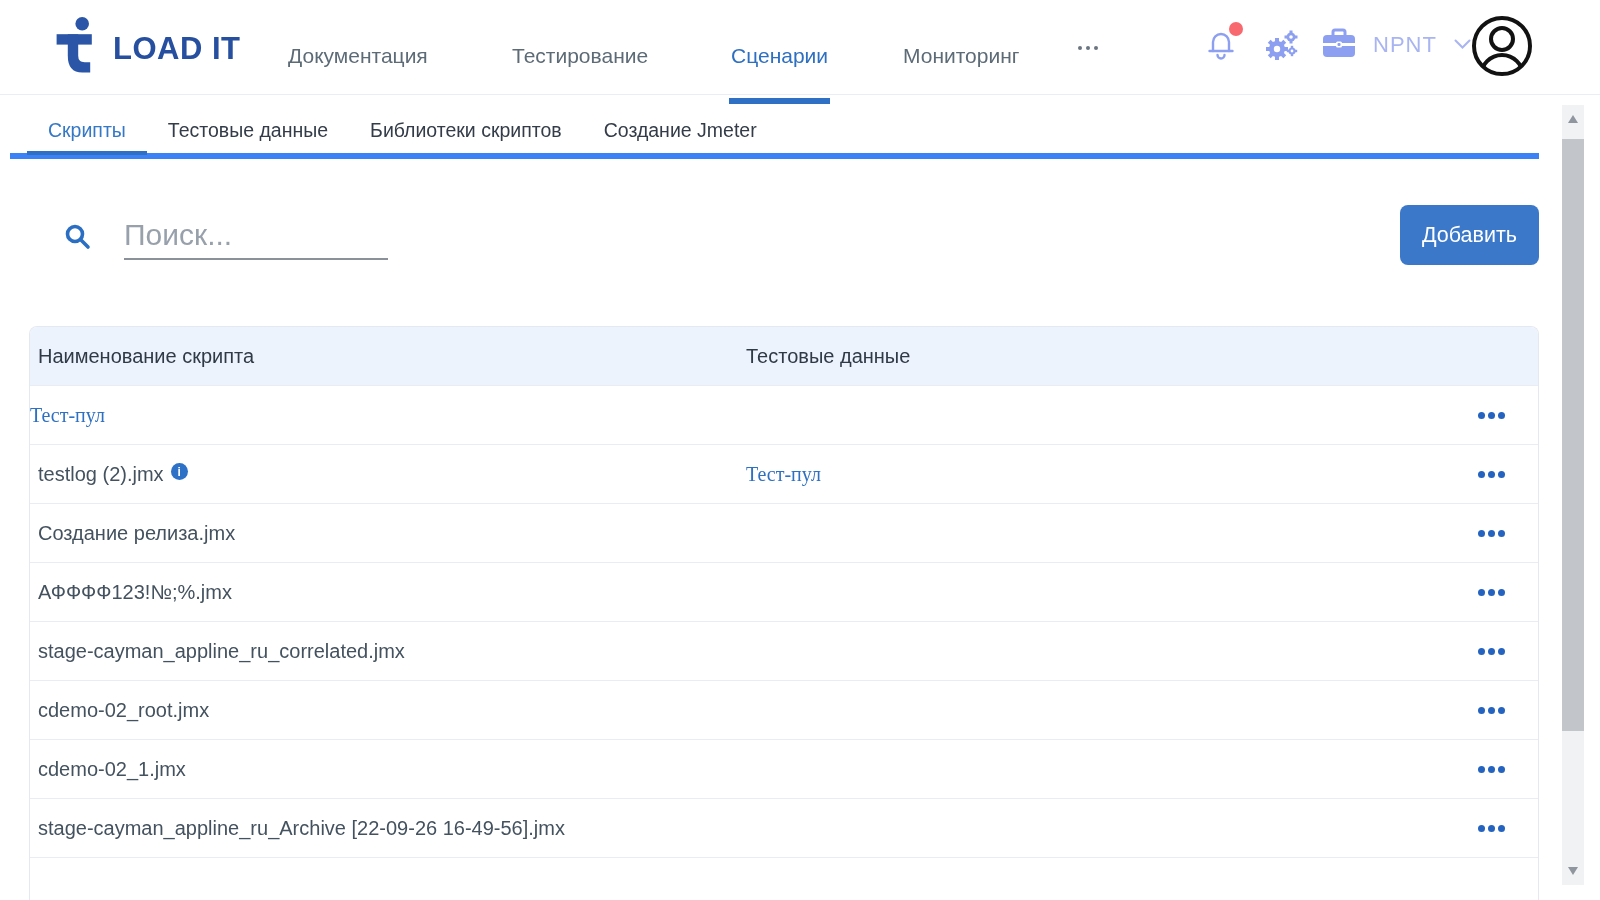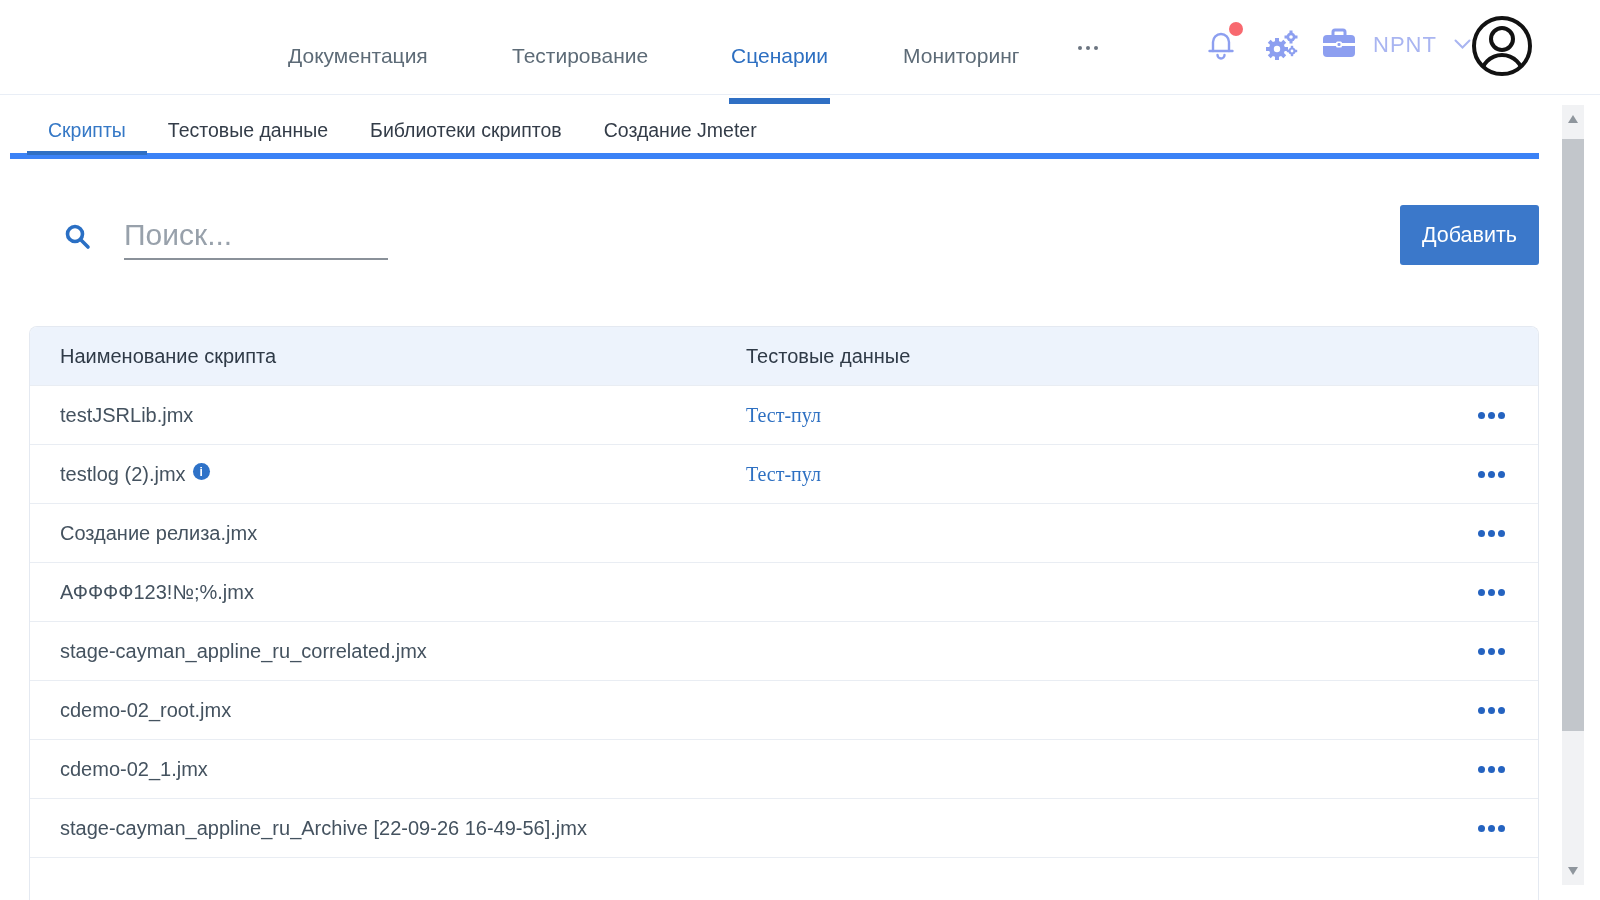--- a/index.html
+++ b/index.html
@@ -47,30 +47,30 @@
   .tab.active::after { content:""; position:absolute; left:0; right:0; bottom:-2px;
          height:4px; background:#2f6fc4; }
 
   
   .search-icon { position:absolute; left:64px; top:223px; cursor:default; }
   .search-input { position:absolute; left:124px; top:212px; width:264px; height:48px;
          border:none; border-bottom:2px solid #8a9199; font-size:30px; color:#333;
          font-family:"Liberation Sans", sans-serif; background:transparent; outline:none; }
   .search-input::placeholder { color:#98a1ab; }
   .add-btn { position:absolute; left:1400px; top:205px; width:139px; height:60px;
-         background:#3b78ca; color:#fff; font-size:21.5px; border:none; border-radius:3px;
+         background:#3b78ca; color:#fff; font-size:21.5px; border:none; border-radius:8px;
          font-family:"Liberation Sans", sans-serif; cursor:pointer; }
 
   
   .table-card { position:absolute; left:29px; top:326px; width:1510px;
          border:1px solid #e4e9f1; border-bottom:none; border-radius:8px 8px 0 0;
          background:#fff; overflow:hidden; }
   .thead { height:58px; background:#edf3fc; display:flex; align-items:center;
          font-size:20px; color:#2f3a47; }
-  .cell-name { width:716px; padding-left:30px; }
+  .cell-name { width:716px; padding-left:8px; }
   .cell-pool { flex:1; }
   .cell-actions { width:94px; display:flex; justify-content:center; }
   .trow { height:59px; border-top:1px solid #e9edf3; display:flex; align-items:center;
          font-size:20px; color:#44525f; background:#fff; }
   .pool-link { color:#2e70c2; cursor:pointer;font-family:Liberation Serif, serif; }
   .dots-blue { display:inline-flex; gap:3px; cursor:pointer; padding:6px 2px; }
   .dots-blue i { width:7px; height:7px; border-radius:50%; background:#2563c0; display:block; }
   .info-badge { display:inline-flex; width:17px; height:17px; border-radius:50%;
          background:#2e72c8; color:#fff; font-size:12px; font-weight:bold;
          align-items:center; justify-content:center; margin-left:7px;
@@ -84,20 +84,30 @@
   .sb-up, .sb-down { position:absolute; left:6px; width:0; height:0;
          border-left:5px solid transparent; border-right:5px solid transparent; cursor:pointer; }
   .sb-up { top:10px; border-bottom:8px solid #8f969d; }
   .sb-down { bottom:10px; border-top:8px solid #8f969d; }
 </style>
 </head>
 <body>
 
 <div class="header">
 
+  <div class="brand">
+    <span>
+      <svg width="48" height="64" viewBox="0 0 60 78">
+        <circle cx="34" cy="10" r="8.5" fill="#2b55a7"></circle>
+        <rect x="2" y="23" width="44" height="13" fill="#2b55a7"></rect>
+        <path d="M16 23 h13 v27 q0 8 8 8 h7 v13 h-10 q-18 0 -18 -21 z" fill="#2b55a7"></path>
+      </svg>
+    </span>
+    <span class="brand-text">LOAD IT</span>
+  </div>
 
   <div class="nav-item nav-doc">
     <span>Документация</span>
   </div>
   <div class="nav-item nav-scen active">
     <span>Сценарии</span>
   </div>
   <div class="nav-item nav-test">
     <span>Тестирование</span>
   </div>
@@ -212,23 +222,20 @@
 
 <div class="table-card">
 
   <div class="thead">
     <div class="cell-name">Наименование скрипта</div>
     <div class="cell-pool">Тестовые данные</div>
     <div class="cell-actions"></div>
   </div>
 
   <div class="trow">
-    <div class="cell-name">
-      <span>testJSRLib.jmx</span>
-    </div>
     <div class="cell-pool">
       <span class="pool-link">Тест-пул</span>
     </div>
     <div class="cell-actions">
       <span class="dots-blue">
           <i></i>
           <i></i>
           <i></i>
         </span>
     </div>

